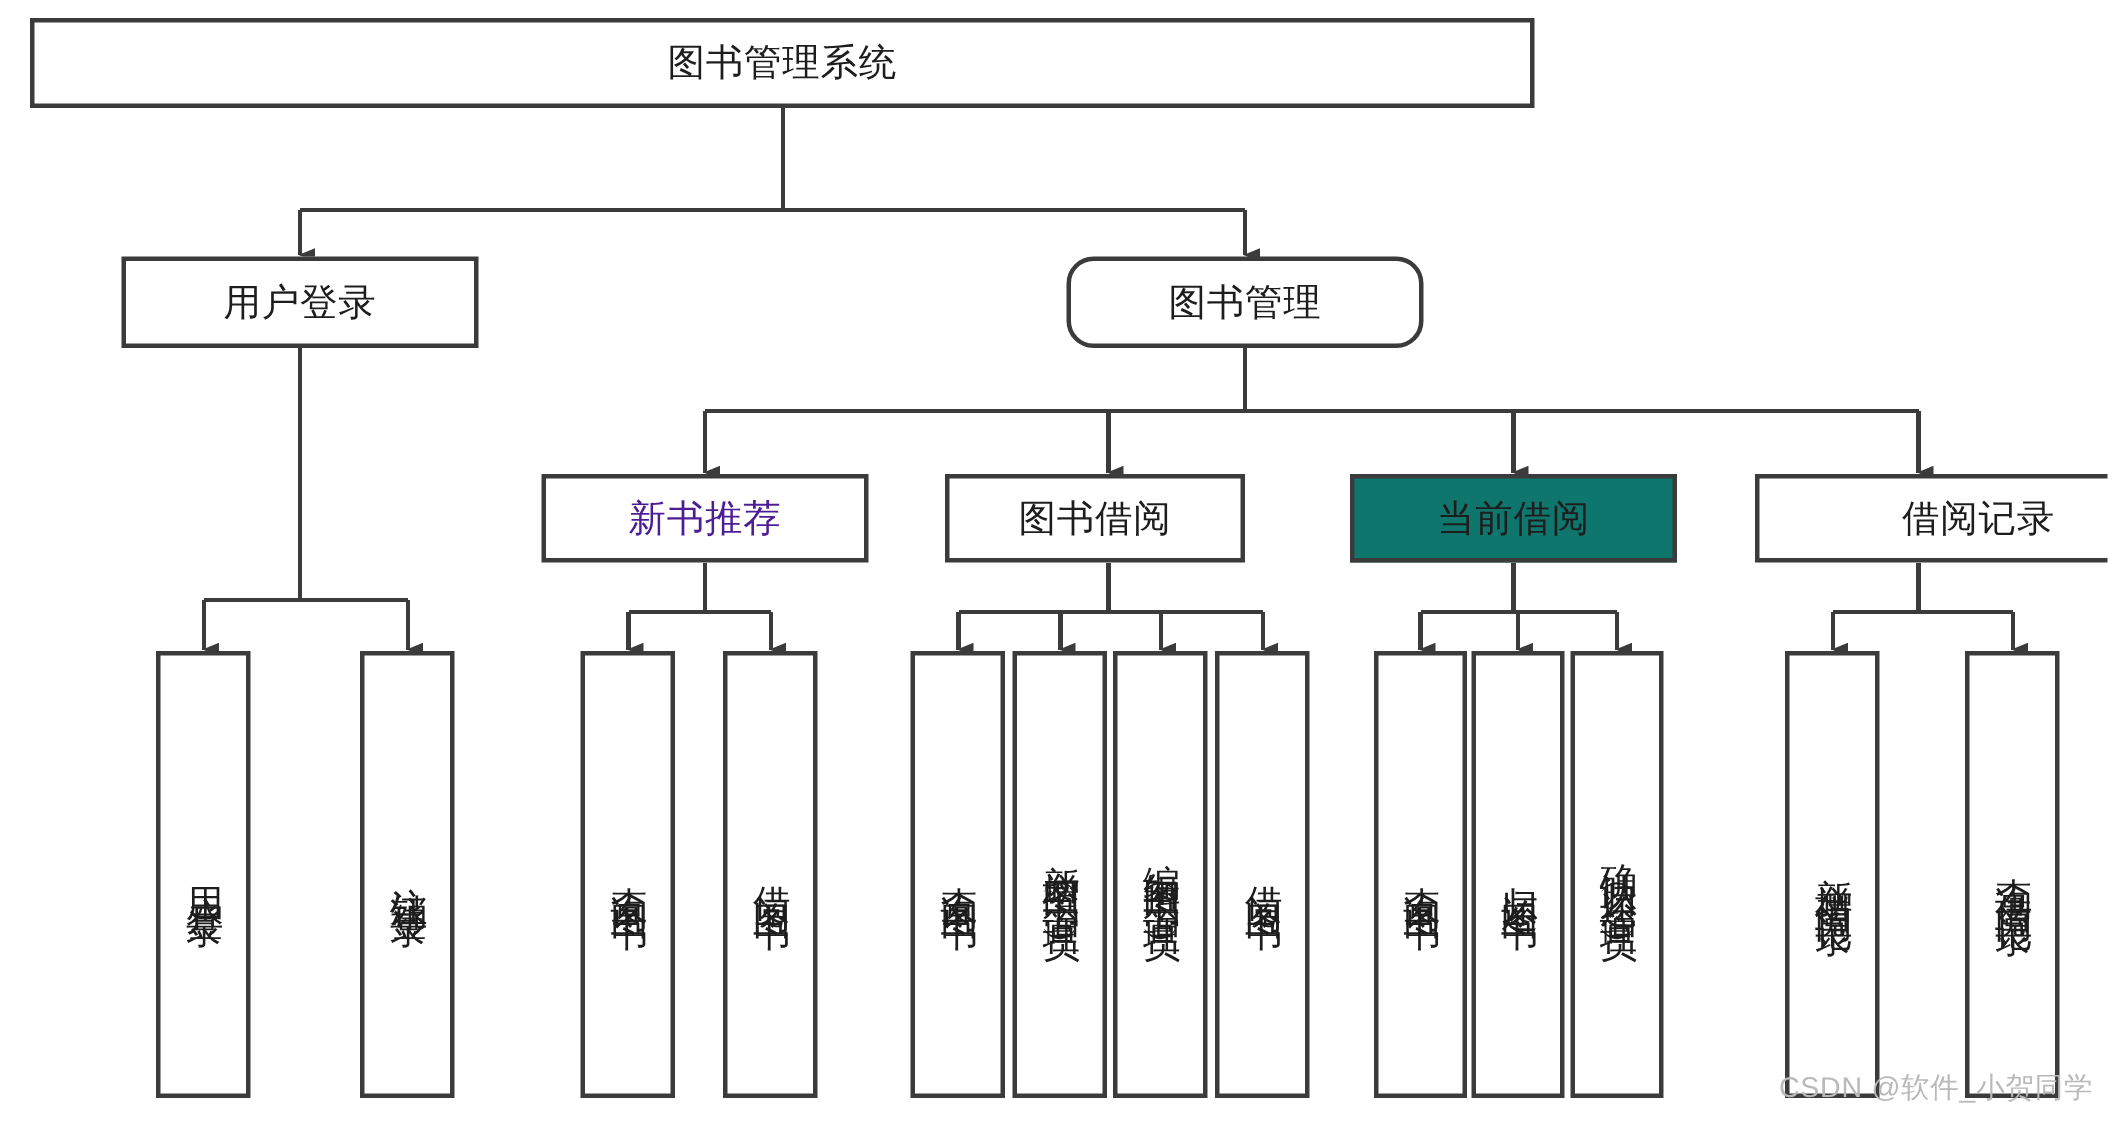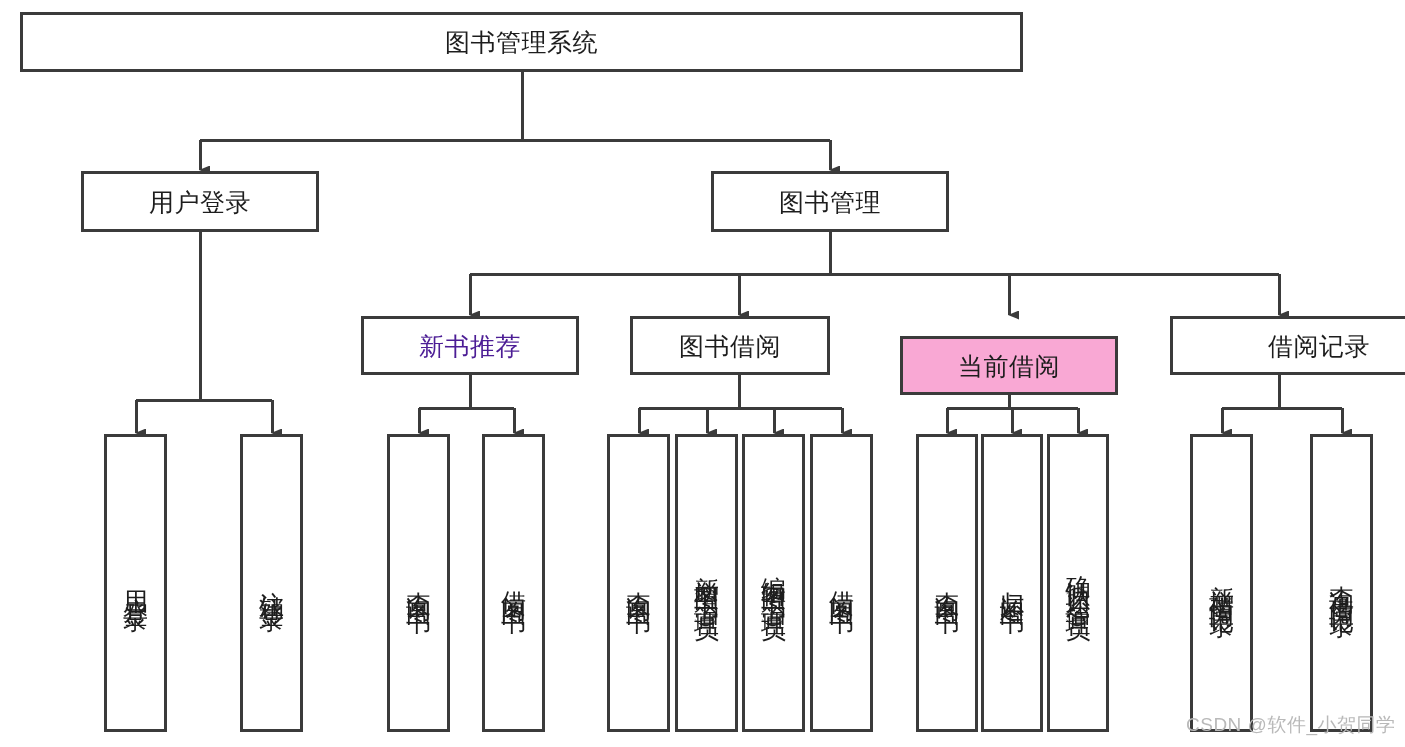--- a/index.html
+++ b/index.html
@@ -125,30 +125,30 @@
         <line x1="1342" y1="408" x2="1342" y2="433" stroke="#3b3b3b" stroke-width="3" shape-rendering="crispEdges" marker-end="url(#arrowhead)"></line>
       </g>
   </svg>
   <div id="node-layer">
       <div class="node horizontal root" style="left: 20px; top: 12px; width: 1003px; height: 60px; border-color: rgb(59, 59, 59); background: rgb(255, 255, 255); align-items: center;">
         <span class="node-label" style="color: rgb(29, 29, 29);">图书管理系统</span>
       </div>
       <div class="node horizontal" style="left: 81px; top: 171px; width: 238px; height: 61px; border-color: rgb(59, 59, 59); background: rgb(255, 255, 255);">
         <span class="node-label" style="color: rgb(29, 29, 29);">用户登录</span>
       </div>
-      <div class="node horizontal" style="left: 711px; top: 171px; width: 238px; height: 61px; border-color: rgb(59, 59, 59); background: rgb(255, 255, 255);">
+      <div class="node horizontal" style="left: 711px; top: 171px; width: 238px; height: 61px; border-color: rgb(59, 59, 59); background: rgb(255, 255, 255); border-radius: 18px;">
         <span class="node-label" style="color: rgb(29, 29, 29);">图书管理</span>
       </div>
       <div class="node horizontal" style="left: 361px; top: 316px; width: 218px; height: 59px; border-color: rgb(59, 59, 59); background: rgb(255, 255, 255);">
         <span class="node-label" style="color: #4c1d95; text-align: right;">新书推荐</span>
       </div>
       <div class="node horizontal" style="left: 630px; top: 316px; width: 200px; height: 59px; border-color: rgb(59, 59, 59); background: rgb(255, 255, 255);">
         <span class="node-label" style="color: rgb(29, 29, 29);">图书借阅</span>
       </div>
-      <div class="node horizontal" style="left: 900px; top: 316px; width: 218px; height: 59px; border-color: rgb(59, 59, 59); background: #f9a8d4; margin-top: 20px;">
+      <div class="node horizontal" style="left: 900px; top: 316px; width: 218px; height: 59px; border-color: rgb(59, 59, 59); background: #0f766e;">
         <span class="node-label" style="color: rgb(29, 29, 29);">当前借阅</span>
       </div>
       <div class="node horizontal" style="left: 1170px; top: 316px; width: 262px; height: 59px; border-color: rgb(59, 59, 59); background: rgb(255, 255, 255); padding-left: 36px;">
         <span class="node-label" style="color: rgb(29, 29, 29);">借阅记录</span>
       </div>
       <div class="node vertical" style="left: 104px; top: 434px; width: 63px; height: 298px; border-color: rgb(59, 59, 59); background: rgb(255, 255, 255);">
         <span class="node-label" style="color: rgb(29, 29, 29);">用户登录</span>
       </div>
       <div class="node vertical" style="left: 240px; top: 434px; width: 63px; height: 298px; border-color: rgb(59, 59, 59); background: rgb(255, 255, 255);">
         <span class="node-label" style="color: rgb(29, 29, 29);">注销登录</span>

